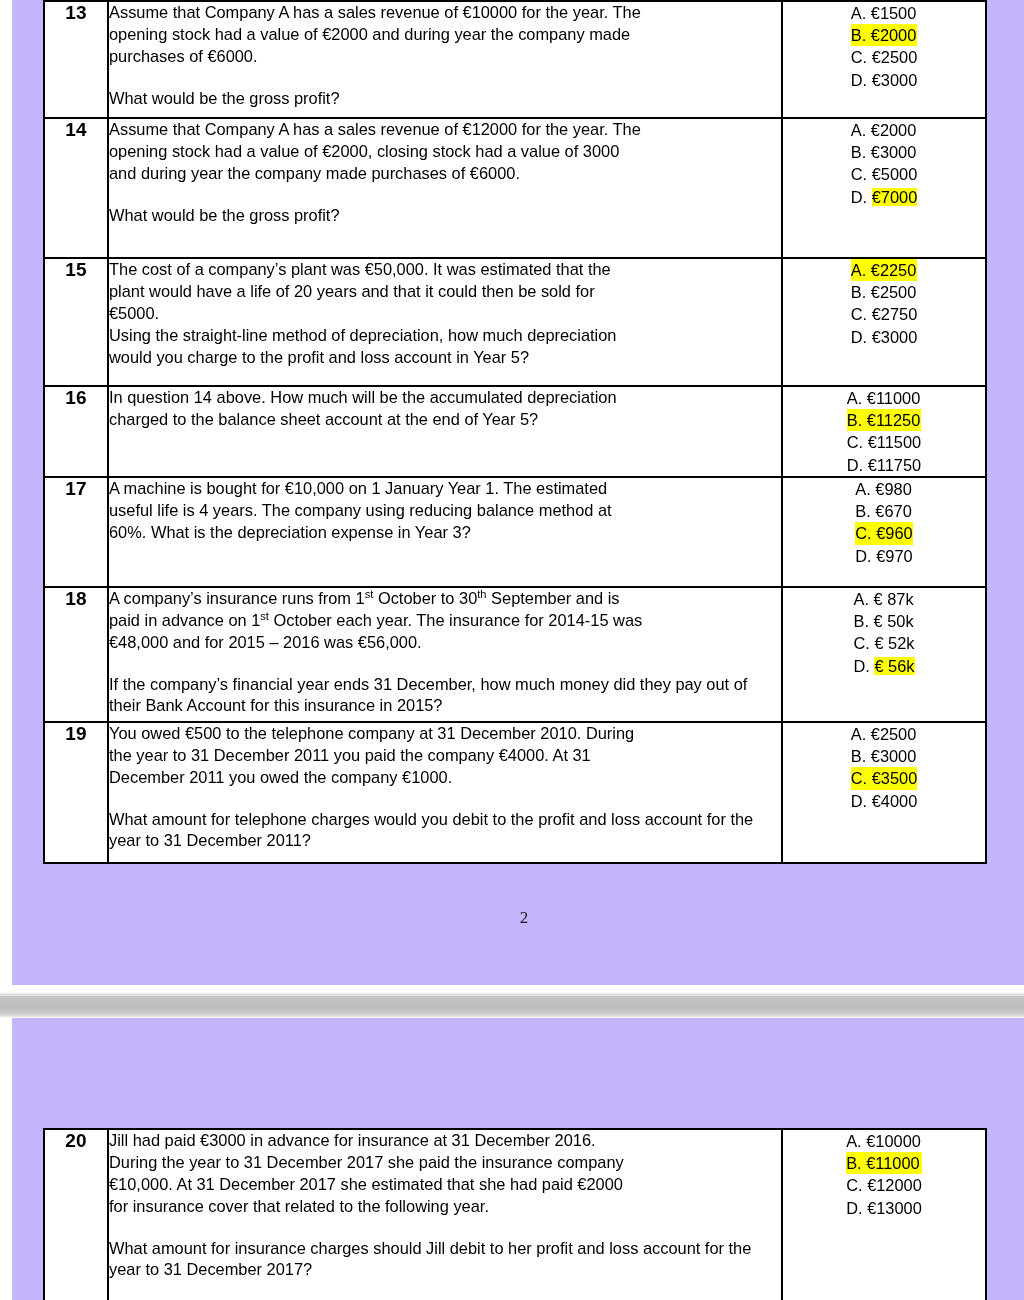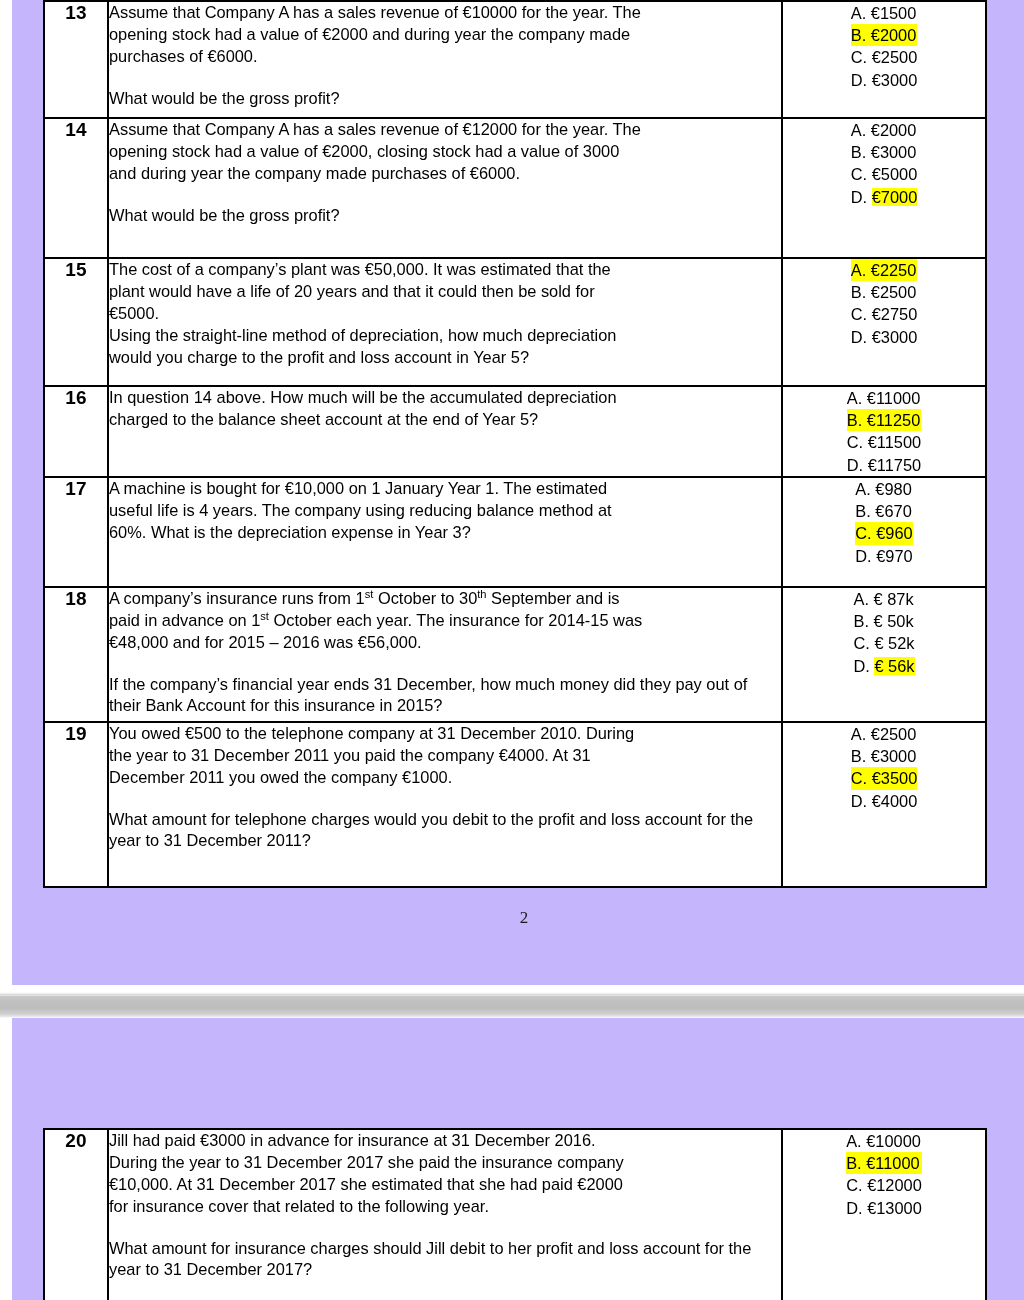--- a/index.html
+++ b/index.html
@@ -263,21 +263,21 @@
           </td>
           <td class="ans-cell">
             <div class="ans-list">
               <span class="ans-row"><span class="ans-letter">A.&nbsp;</span><span>€ 87k</span></span>
               <span class="ans-row"><span class="ans-letter">B.&nbsp;</span><span>€ 50k</span></span>
               <span class="ans-row"><span class="ans-letter">C.&nbsp;</span><span>€ 52k</span></span>
               <span class="ans-row"><span class="ans-letter">D.&nbsp;</span><span class="hl">€ 56k</span></span>
             </div>
           </td>
         </tr>
-        <tr style="height: 165px; border-radius: 17px;">
+        <tr style="height: 141px; border-radius: 17px;">
           <td class="num-cell">19</td>
           <td class="body-cell">
             <p>You owed €500 to the telephone company at 31 December 2010. During<br>the year to 31 December 2011 you paid the company €4000. At 31<br>December 2011 you owed the company €1000.</p>
             <p class="gap">What amount for telephone charges would you debit to the profit and loss account for the year to 31 December 2011?</p>
           </td>
           <td class="ans-cell">
             <div class="ans-list">
               <span class="ans-row"><span class="ans-letter">A.&nbsp;</span><span>€2500</span></span>
               <span class="ans-row"><span class="ans-letter">B.&nbsp;</span><span>€3000</span></span>
               <span class="ans-row hl"><span class="ans-letter">C.&nbsp;</span><span>€3500</span></span>

